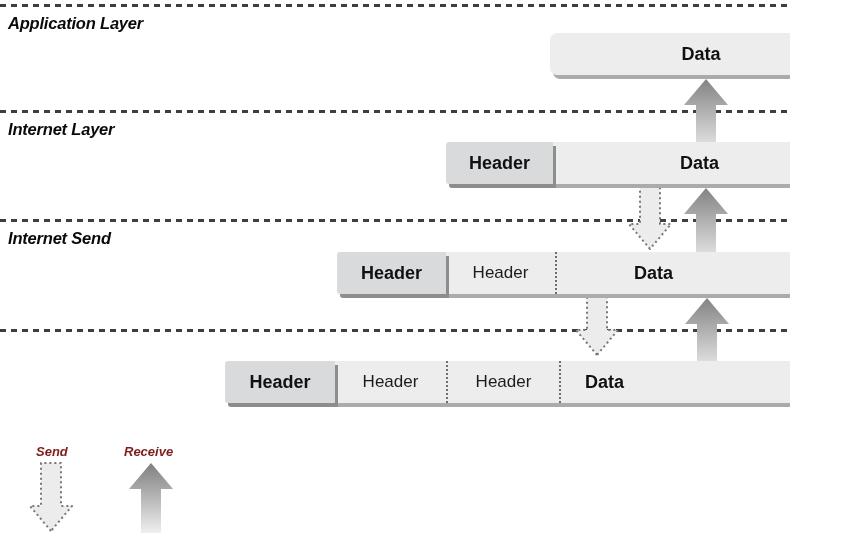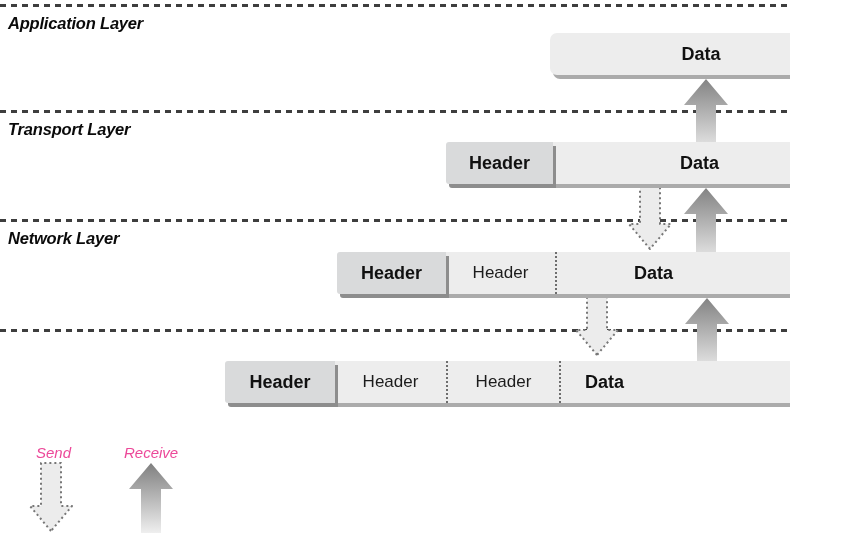--- a/index.html
+++ b/index.html
@@ -57,22 +57,22 @@
   .arrow { position:absolute; z-index:2; width:44px; }
   .arrow svg { display:block; }
   .recv1 { left:684px; top:79px;  }
   .recv2 { left:684px; top:188px; }
   .recv3 { left:685px; top:298px; }
   .send1 { left:628px; top:184px; }
   .send2 { left:575px; top:294px; }
 
   
   .legend-label {
-    position:absolute; z-index:2; font-style:italic; font-weight:400;
-    font-size:15px; color:#ec4899; white-space:nowrap;
+    position:absolute; z-index:2; font-style:italic; font-weight:700;
+    font-size:13px; color:#7f1d1d; white-space:nowrap;
   }
   .lbl-send { left:36px; top:444px; }
   .lbl-recv { left:124px; top:444px; }
   .send-legend { left:29px;  top:462px; }
   .recv-legend { left:129px; top:463px; }
 </style>
 </head>
 <body>
 
 <div class="canvas">
@@ -89,22 +89,22 @@
       </linearGradient>
     </defs>
   </svg>
 
   <div class="hline hline1"></div>
   <div class="hline hline2"></div>
   <div class="hline hline3"></div>
   <div class="hline hline4"></div>
 
   <div class="layer-label lbl-app">Application Layer</div>
-  <div class="layer-label lbl-trans">Transport Layer</div>
-  <div class="layer-label lbl-inet">Network Layer</div>
+  <div class="layer-label lbl-trans">Internet Layer</div>
+  <div class="layer-label lbl-inet">Internet Send</div>
 
   <div class="arrow recv1">
     <svg width="44" height="63">
         <polygon points="22,0 44,26 32,26 32,63 12,63 12,26 0,26" fill="url(#recvGrad)"></polygon>
       </svg>
   </div>
   <div class="arrow recv2">
     <svg width="44" height="64">
         <polygon points="22,0 44,26 32,26 32,64 12,64 12,26 0,26" fill="url(#recvGrad)"></polygon>
       </svg>

